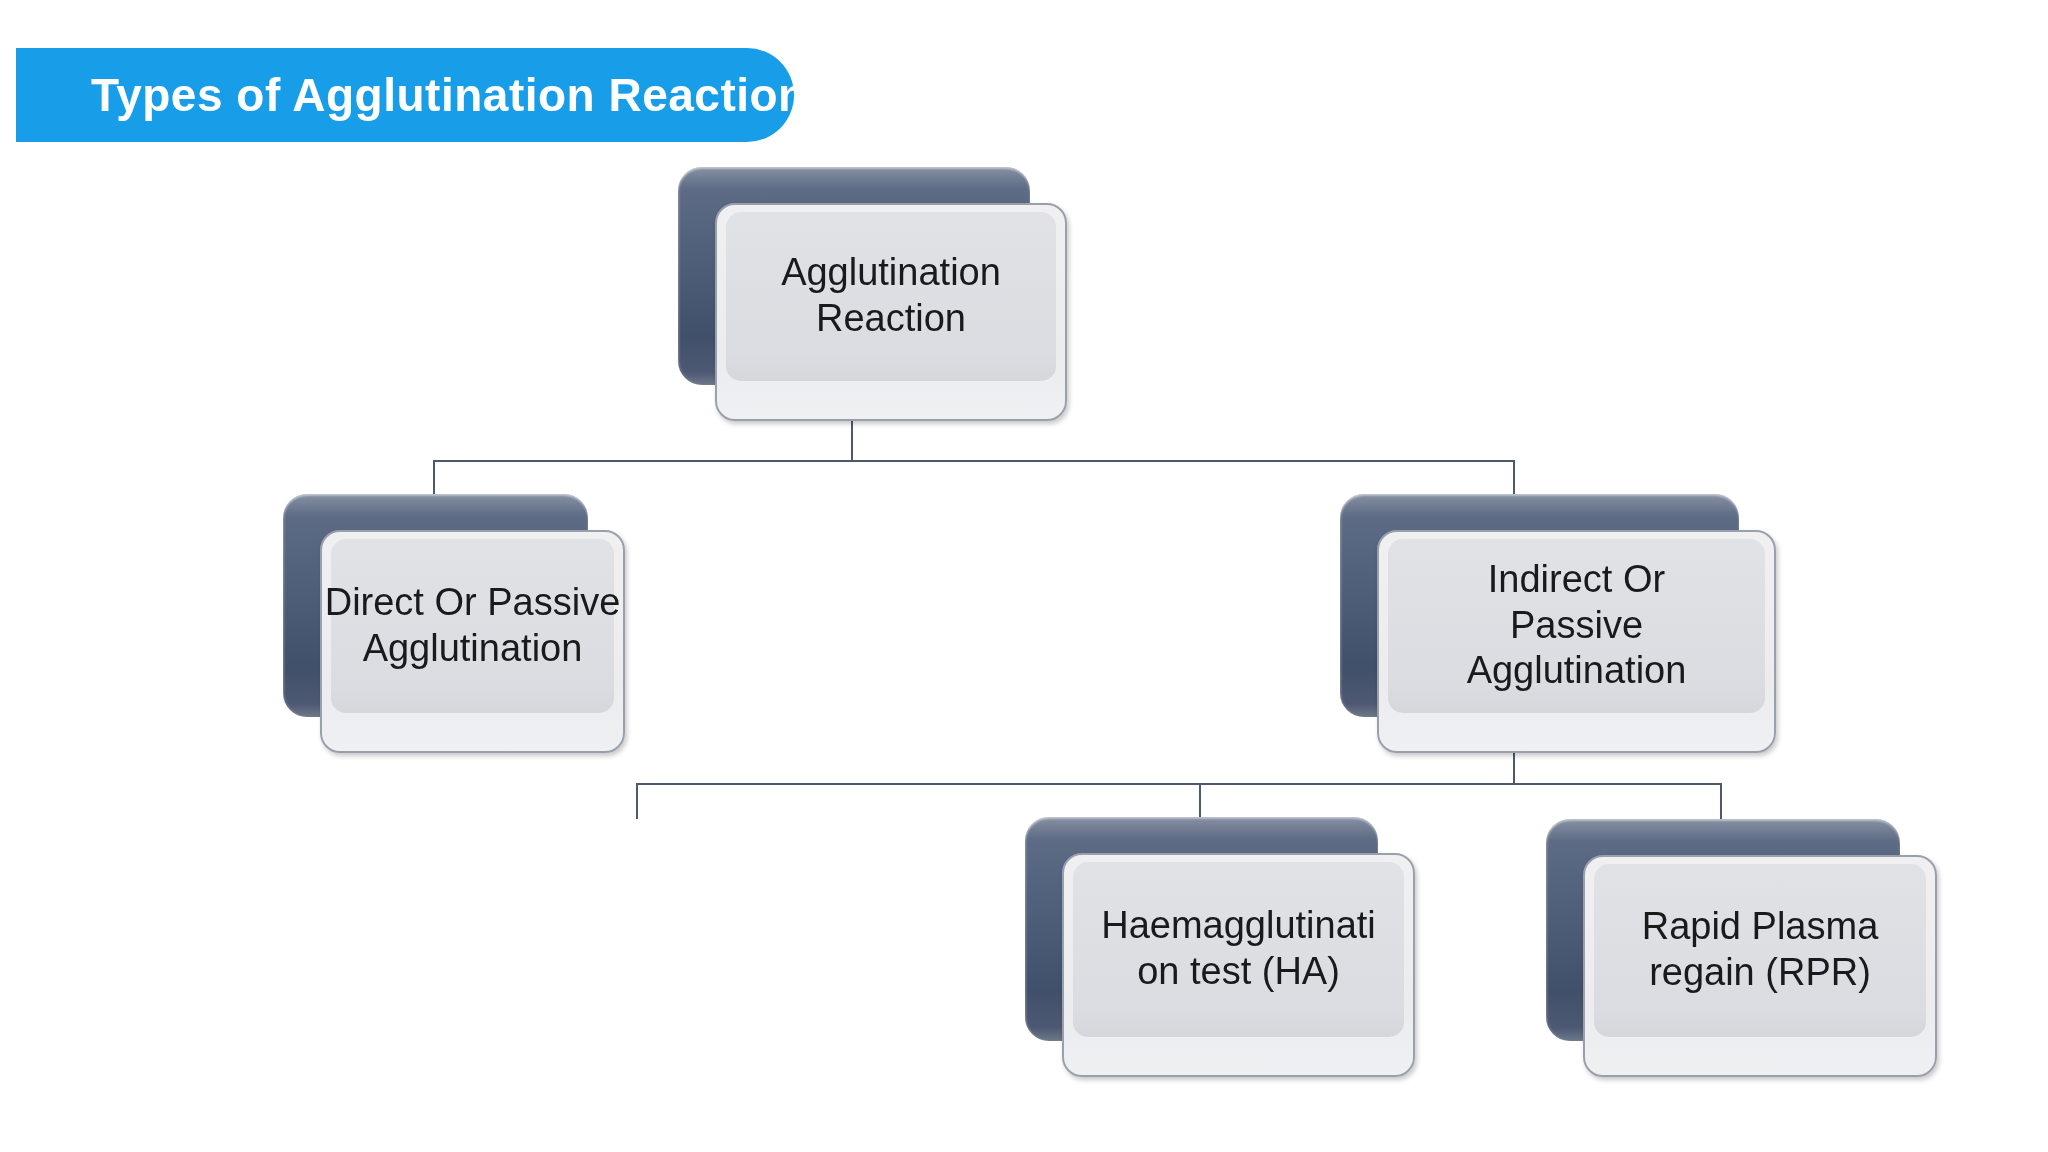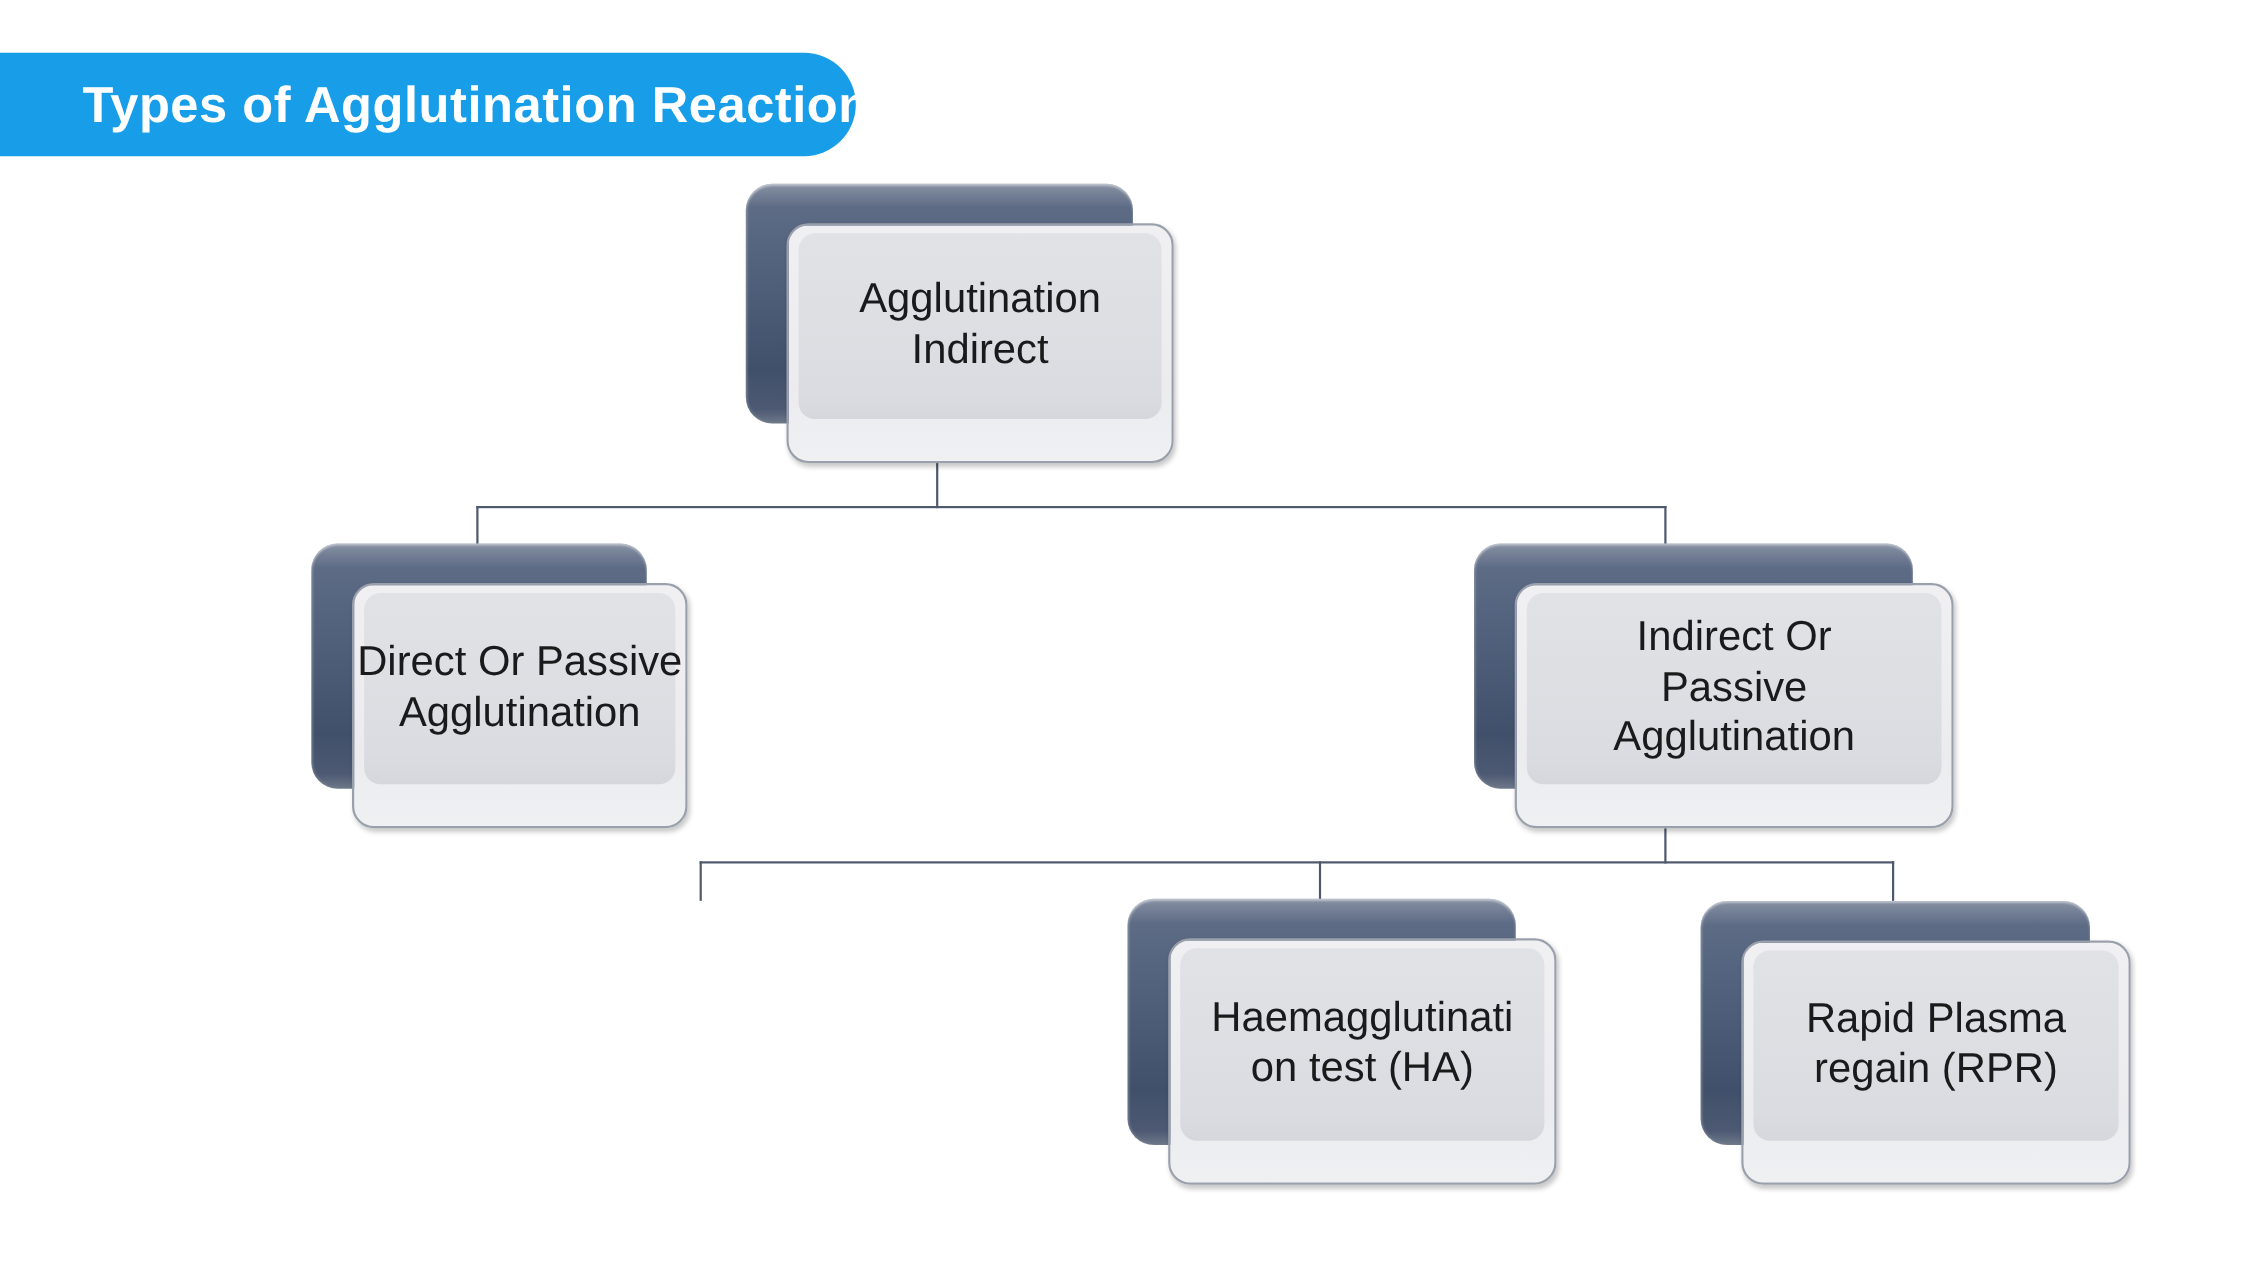--- a/index.html
+++ b/index.html
@@ -3,21 +3,21 @@
 <meta charset="utf-8">
 <style>
   html,body{margin:0;padding:0;background:#ffffff;}
   .stage{
     position:relative;width:2048px;height:1152px;background:#ffffff;overflow:hidden;
     font-family:"Liberation Sans",sans-serif;
   }
 
   
   .banner{
-    position:absolute;left:0;top:48px;height:94px;width:778px;
+    position:absolute;left:16px;top:48px;height:94px;width:778px;
     background:#189de9;border-radius:0 47px 47px 0;
     display:flex;align-items:center;padding-left:75px;box-sizing:border-box;
   }
   .banner .banner-text{
     color:#ffffff;font-size:46px;font-weight:bold;letter-spacing:0.5px;white-space:nowrap;
   }
 
   
   .line{position:absolute;background:#4e596e;}
   .line.h{height:2px;}
@@ -66,21 +66,21 @@
   <div class="line h" style="left:636px;top:783px;width:1086px;"></div>
   <div class="line v" style="left:636px;top:783px;height:36px;"></div>
   <div class="line v" style="left:1199px;top:783px;height:36px;"></div>
   <div class="line v" style="left:1720px;top:783px;height:36px;"></div>
 
   <div class="node" style="left:715px;top:203px;width:352px;height:218px;">
     <div class="back"></div>
     <div class="front">
       <div class="lines">
         <span>Agglutination</span>
-        <span>Indirect</span>
+        <span>Reaction</span>
       </div>
     </div>
   </div>
 
   <div class="node" style="left:320px;top:530px;width:305px;height:223px;">
     <div class="back"></div>
     <div class="front">
       <div class="lines">
         <span>Direct Or Passive</span>
         <span>Agglutination</span>

